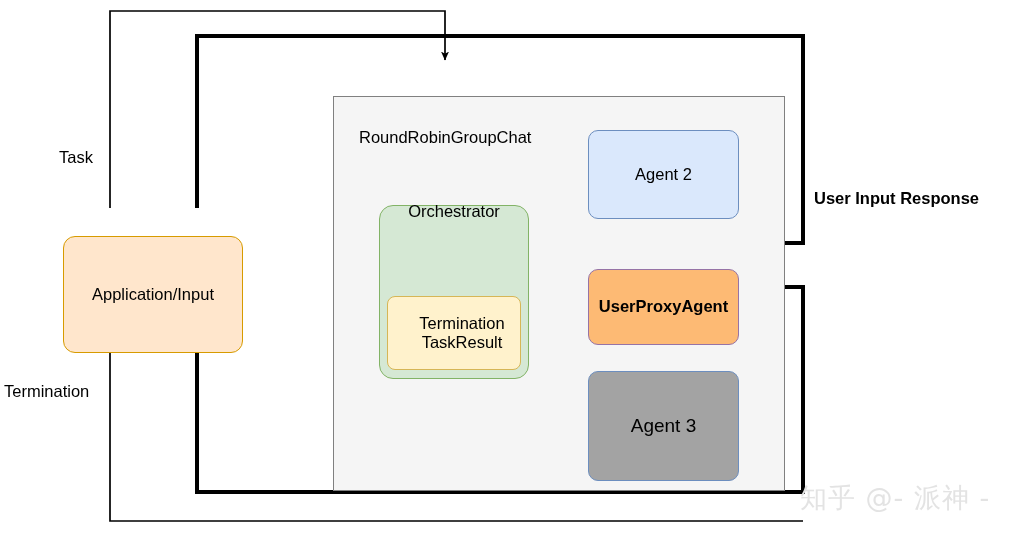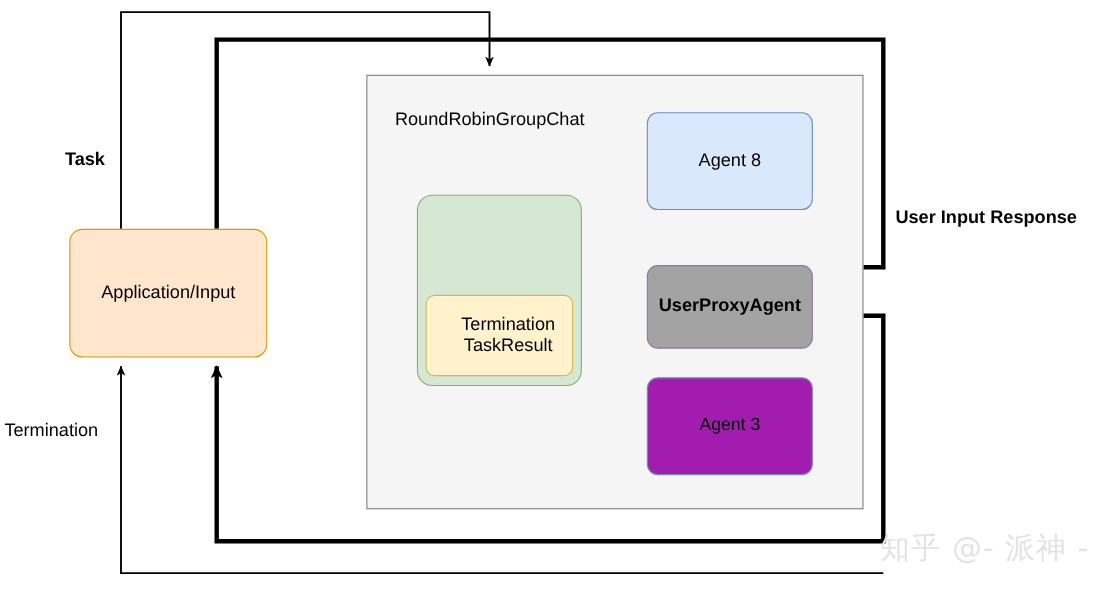--- a/index.html
+++ b/index.html
@@ -26,20 +26,21 @@
   }
   .node {
     position: absolute;
     box-sizing: border-box;
     display: flex;
     align-items: center;
     justify-content: center;
     text-align: center;
     color: #000000;
     line-height: 1.18;
+    margin-top: 28px;
   }
   .node-rr {
     border-radius: 10px;
   }
   
   #group-container {
     left: 333px;
     top: 68px;
     width: 452px;
     height: 395px;
@@ -102,34 +103,34 @@
     background: #dae8fc;
     border: 1px solid #6c8ebf;
     font-size: 16.5px;
   }
   
   #userproxy-box {
     left: 588px;
     top: 241px;
     width: 151px;
     height: 76px;
-    background: #a3a3a3;
+    background: #fdba74;
     border: 1px solid #9673a6;
     font-size: 16.5px;
     font-weight: bold;
   }
   
   #agent3-box {
     left: 588px;
     top: 343px;
     width: 151px;
-    height: 89px;
-    background: #a21caf;
+    height: 110px;
+    background: #a3a3a3;
     border: 1px solid #6c8ebf;
-    font-size: 16px;
+    font-size: 19px;
   }
   
   #appuser-box {
     left: 63px;
     top: 208px;
     width: 180px;
     height: 117px;
     background: #ffe6cc;
     border: 1px solid #d79b00;
     border-radius: 12px;
@@ -140,22 +141,21 @@
     position: absolute;
     font-size: 16.5px;
     color: #000;
     white-space: nowrap;
   }
   .edge-label.bold {
     font-weight: bold;
   }
   #label-task {
     left: 59px;
-    top: 136px;
-    font-weight: bold;
+    top: 148px;
   }
   #label-taskresult {
     left: 4px;
     top: 382px;
   }
   #label-user-input-response {
     left: 814px;
     top: 189px;
   }
   #label-request-user-input {
@@ -215,28 +215,29 @@
 
     <g>
       <path d="M529,313 L558,313 L558,388 L580,388" fill="none" stroke="#000000" stroke-width="1.7" marker-end="url(#arrow-thin)"></path>
     </g>
   </svg>
 
   <div class="node" id="group-container"></div>
   <div id="group-title" class="node">RoundRobinGroupChat</div>
 
   <div class="node" id="orchestrator-box"></div>
+  <div id="orchestrator-label">Orchestrator</div>
 
   <div class="node node-rr" id="termination-box">
     <span>Termination</span>
     <span>TaskResult</span>
   </div>
 
   <div class="node node-rr" id="agent1-box">
-    <span>Agent 8</span>
+    <span>Agent 2</span>
   </div>
 
   <div class="node node-rr" id="userproxy-box">
     <span>UserProxyAgent</span>
   </div>
 
   <div class="node node-rr" id="agent3-box">
     <span>Agent 3</span>
   </div>
 

